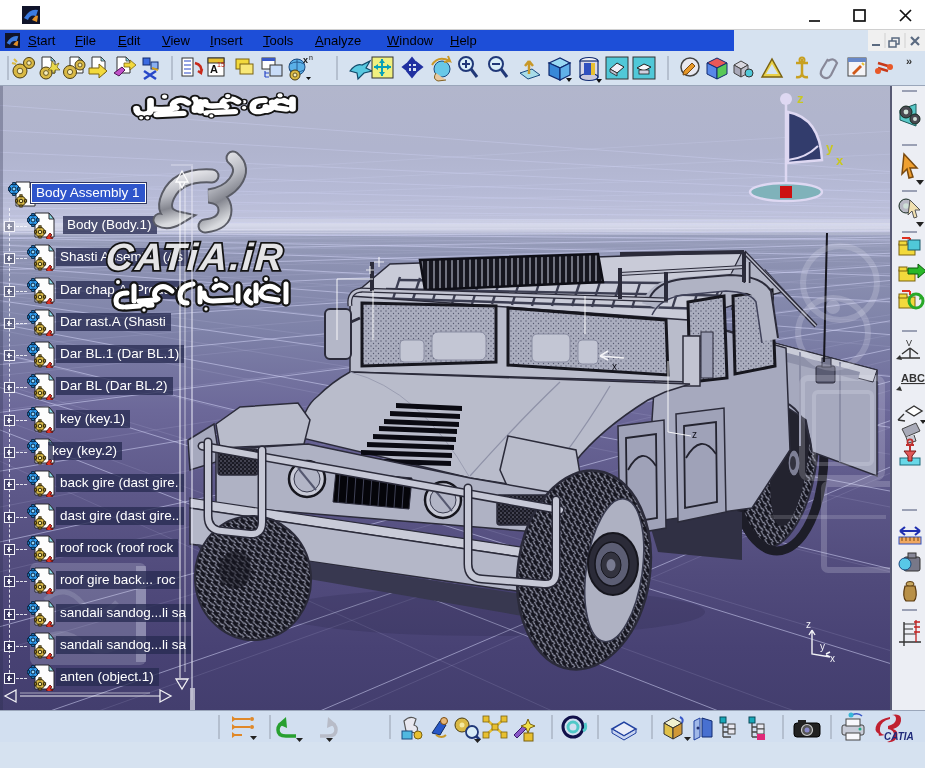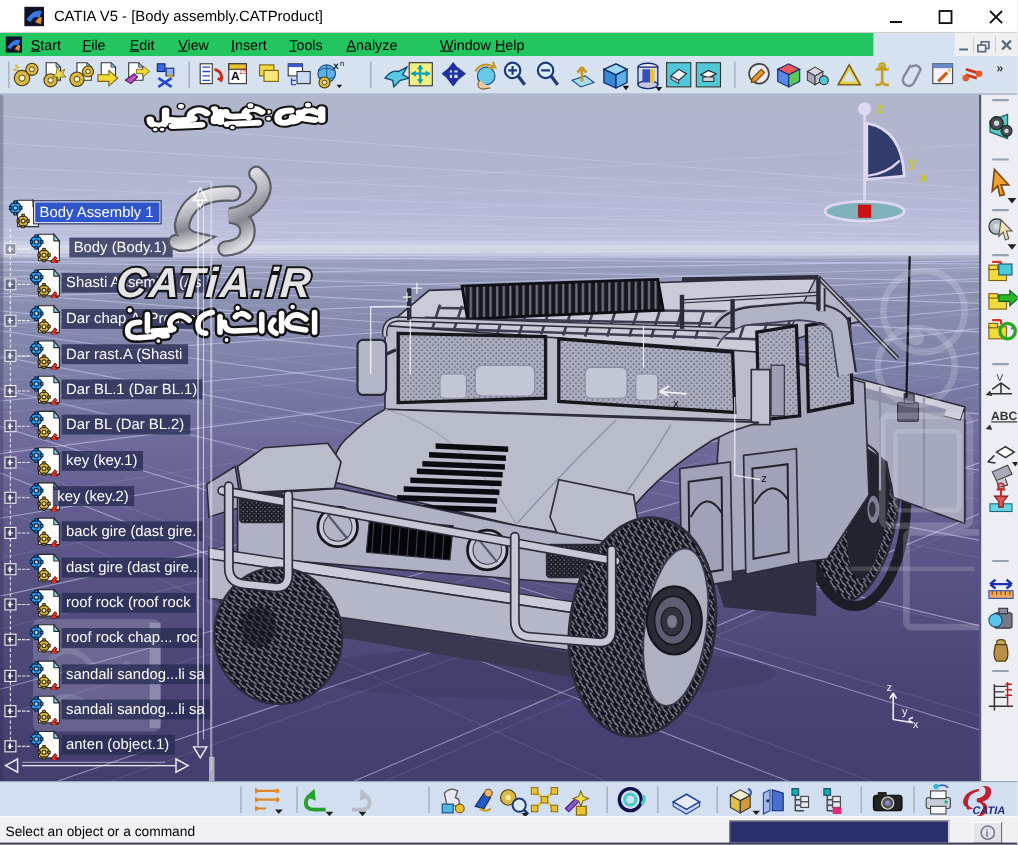--- a/index.html
+++ b/index.html
@@ -1,19 +1,19 @@
 <!DOCTYPE html>
 <html><head><meta charset="utf-8">
 <style>
 * { margin:0; padding:0; box-sizing:border-box; }
 html,body { width:925px; height:768px; overflow:hidden; font-family:"Liberation Sans", sans-serif; }
 #win { position:relative; width:925px; height:768px; background:#d6e2f0; }
 #titlebar { position:absolute; left:0; top:0; width:925px; height:30px; background:#fff; border-bottom:1px solid #d0d0d0; z-index:30; }
 #titlebar .txt { position:absolute; left:49px; top:7px; font-size:13.5px; color:#000; }
-#menubar { position:absolute; left:0; top:30px; width:794px; height:21px; background:#22c55e; z-index:30; }
+#menubar { position:absolute; left:0; top:30px; width:734px; height:21px; background:#1d4ed8; z-index:30; }
 #menubar span.m { position:absolute; top:3px; font-size:13px; color:#000; }
 #menubar u { text-decoration:underline; }
 #toolbar { position:absolute; left:0; top:51px; width:925px; height:35px; background:#d6e2f0; border-bottom:1px solid #9aa6ba; z-index:30; }
 #viewport { position:absolute; left:0; top:86px; width:890px; height:624px; z-index:1;
   background:linear-gradient(180deg,#b2b6cc 0%, #b0b4ce 10%, #b6bad6 17%, #c0c3dc 22.3%, #9aa0bc 23.5%, #8d92b2 28%, #7e82a8 39%, #6c6899 52%, #5d5889 65%, #514b7c 78%, #484274 90%, #433e6e 100%); }
 #gsvg, #vsvg, #wsvg { position:absolute; left:0; top:0; z-index:2; }
 #vsvg { z-index:3; }
 #tree { position:absolute; left:0; top:0; width:400px; height:748px; z-index:4; }
 #wsvg { z-index:5; }
 .trunk { position:absolute; left:9px; top:122px; width:1px; height:470px; border-left:1px dashed rgba(250,250,255,0.85); }
@@ -636,21 +636,21 @@
 <g stroke="#33290a" stroke-width="1">
             <circle cx="13" cy="21" r="4.8" fill="#d9b945"></circle>
             <circle cx="13" cy="21" r="1.8" fill="#f4e9a0"></circle>
             <rect x="7.6" y="19.8" width="2" height="2.2" fill="#d9b945"></rect>
             <rect x="16.4" y="19.8" width="2.2" height="2.2" fill="#d9b945"></rect>
             <rect x="11.9" y="14.8" width="2.2" height="2" fill="#d9b945"></rect>
             <rect x="11.9" y="25" width="2.2" height="2" fill="#d9b945"></rect>
           </g>
 <path d="M19,27 l4,-5 2,2 -2,1.5 3,1.5 -4,2 z" fill="#e03222" stroke="#5a0a06" stroke-width="0.8"></path>
         </svg>
-<div class="tlab" style="left:56px;top:485px">roof rock chap... roc</div>
+<div class="tlab" style="left:56px;top:485px">roof gire back... roc</div>
 <div class="plus" style="top:523px"></div>
 <div class="hdash" style="top:528px"></div>
 <svg class="ticon" style="left:27px;top:513px" width="30" height="28" viewBox="0 0 30 28">
 <polygon points="8,2 22,2 27,8 27,26 8,26" fill="#fdfdfd" stroke="#28282f" stroke-width="1"></polygon>
 <polygon points="22,2 27,8 22,8" fill="#8adce8" stroke="#28282f" stroke-width="1"></polygon>
 <g stroke="#06223f" stroke-width="1">
             <circle cx="6" cy="9" r="5.2" fill="#2e9cf0"></circle>
             <circle cx="6" cy="9" r="2" fill="#8ed4fa"></circle>
             <rect x="0.2" y="7.8" width="2.2" height="2.4" fill="#2e9cf0"></rect>
             <rect x="9.6" y="7.8" width="2.4" height="2.4" fill="#2e9cf0"></rect>
@@ -799,21 +799,20 @@
 </g>
     </svg>
   </div>
 
   <div id="titlebar">
     <svg style="position:absolute;left:22px;top:6px" width="18" height="18" viewBox="0 0 18 18">
         <rect width="18" height="18" fill="#10142a"></rect>
         <path d="M2,12 q6,-10 14,-8 l-2,6 q-6,-2 -8,4 z" fill="#3a7ae0"></path>
         <path d="M10,14 q4,-6 6,-4 l-1,6 z" fill="#e09028"></path>
       </svg>
-    <div class="txt">CATIA V5 - [Body assembly.CATProduct]</div>
     <div id="wbtn" style="left:809px;top:12px"><svg width="13" height="13">
           <line x1="0" y1="8" x2="11" y2="8" stroke="#111" stroke-width="1.7"></line>
         </svg></div>
     <div id="wbtn" style="left:853px;top:9px"><svg width="14" height="14">
           <rect x="1" y="1" width="11" height="11" fill="none" stroke="#111" stroke-width="1.7"></rect>
         </svg></div>
     <div id="wbtn" style="left:899px;top:9px"><svg width="14" height="14">
           <path d="M1,1 L12,12 M12,1 L1,12" stroke="#111" stroke-width="1.7"></path>
         </svg></div>
   </div>
@@ -824,21 +823,21 @@
         <path d="M2,12 q6,-10 14,-8 l-2,6 q-6,-2 -8,4 z" fill="#3a7ae0"></path>
         <path d="M10,14 q4,-6 6,-4 l-1,6 z" fill="#e09028"></path>
       </svg>
     <span class="m" style="left:28px"><u>S</u>tart</span>
     <span class="m" style="left:75px"><u>F</u>ile</span>
     <span class="m" style="left:118px"><u>E</u>dit</span>
     <span class="m" style="left:162px"><u>V</u>iew</span>
     <span class="m" style="left:210px"><u>I</u>nsert</span>
     <span class="m" style="left:263px"><u>T</u>ools</span>
     <span class="m" style="left:315px"><u>A</u>nalyze</span>
-    <span class="m" style="left:400px"><u>W</u>indow</span>
+    <span class="m" style="left:387px"><u>W</u>indow</span>
     <span class="m" style="left:450px"><u>H</u>elp</span>
     <span style="position:absolute;left:868px;top:0;width:57px;height:21px;background:#f0f0f0"></span>
     <svg style="position:absolute;left:868px;top:0" width="57" height="21" viewBox="0 0 57 21">
       <line x1="4" y1="15" x2="12" y2="15" stroke="#5a6a80" stroke-width="2"></line>
       <rect x="24" y="8" width="7" height="6" fill="none" stroke="#5a6a80" stroke-width="1.5"></rect>
       <rect x="21" y="11" width="7" height="6" fill="#f0f0f0" stroke="#5a6a80" stroke-width="1.5"></rect>
       <path d="M43,7 l8,8 m0,-8 l-8,8" stroke="#5a6a80" stroke-width="2.2"></path>
       <line x1="17" y1="3" x2="17" y2="18" stroke="#d0d0d0" stroke-width="1"></line>
       <line x1="37" y1="3" x2="37" y2="18" stroke="#d0d0d0" stroke-width="1"></line>
     </svg>
@@ -1103,23 +1102,13 @@
         <rect x="846" y="22" width="14" height="7" fill="#f8f8fc" stroke="#444"></rect>
         <circle cx="860" cy="18" r="1.5" fill="#2a8"></circle>
         <path d="M852,4 q6,-3 10,1" stroke="#3858c8" stroke-width="1.5" fill="none"></path>
         <circle cx="851" cy="4" r="2.5" fill="#38b8d8"></circle>
 <path d="M892,4 q10,-2 9,6 q-1,6 -8,8 q6,2 4,8 q-2,6 -10,5 q7,-2 7,-7 q0,-5 -6,-6 l0,-3 q8,-2 8,-7 q0,-4 -4,-4 z" fill="#c02030"></path>
 <path d="M890,8 q-9,2 -10,9 q-1,6 5,7 q-8,2 -6,-1 q-6,-3 -2,-10 q3,-5 13,-7 z" fill="#c02030"></path>
 <text x="884" y="29" font-size="10" font-weight="bold" font-style="italic" fill="#202a7a">CATIA</text>
 </svg>
     </div>
 
-  <div id="statusbar">
-    <div class="msg">Select an object or a command</div>
-    <div class="navybox"></div>
-    <div class="sbtn">
-        <svg width="16" height="15" viewBox="0 0 16 15">
-          <circle cx="8" cy="7" r="6" fill="none" stroke="#707a90" stroke-width="1.4"></circle>
-          <text x="6" y="11" font-size="10" font-weight="bold" fill="#707a90">i</text>
-        </svg>
-      </div>
-  </div>
 
 </div>
 </body></html>

